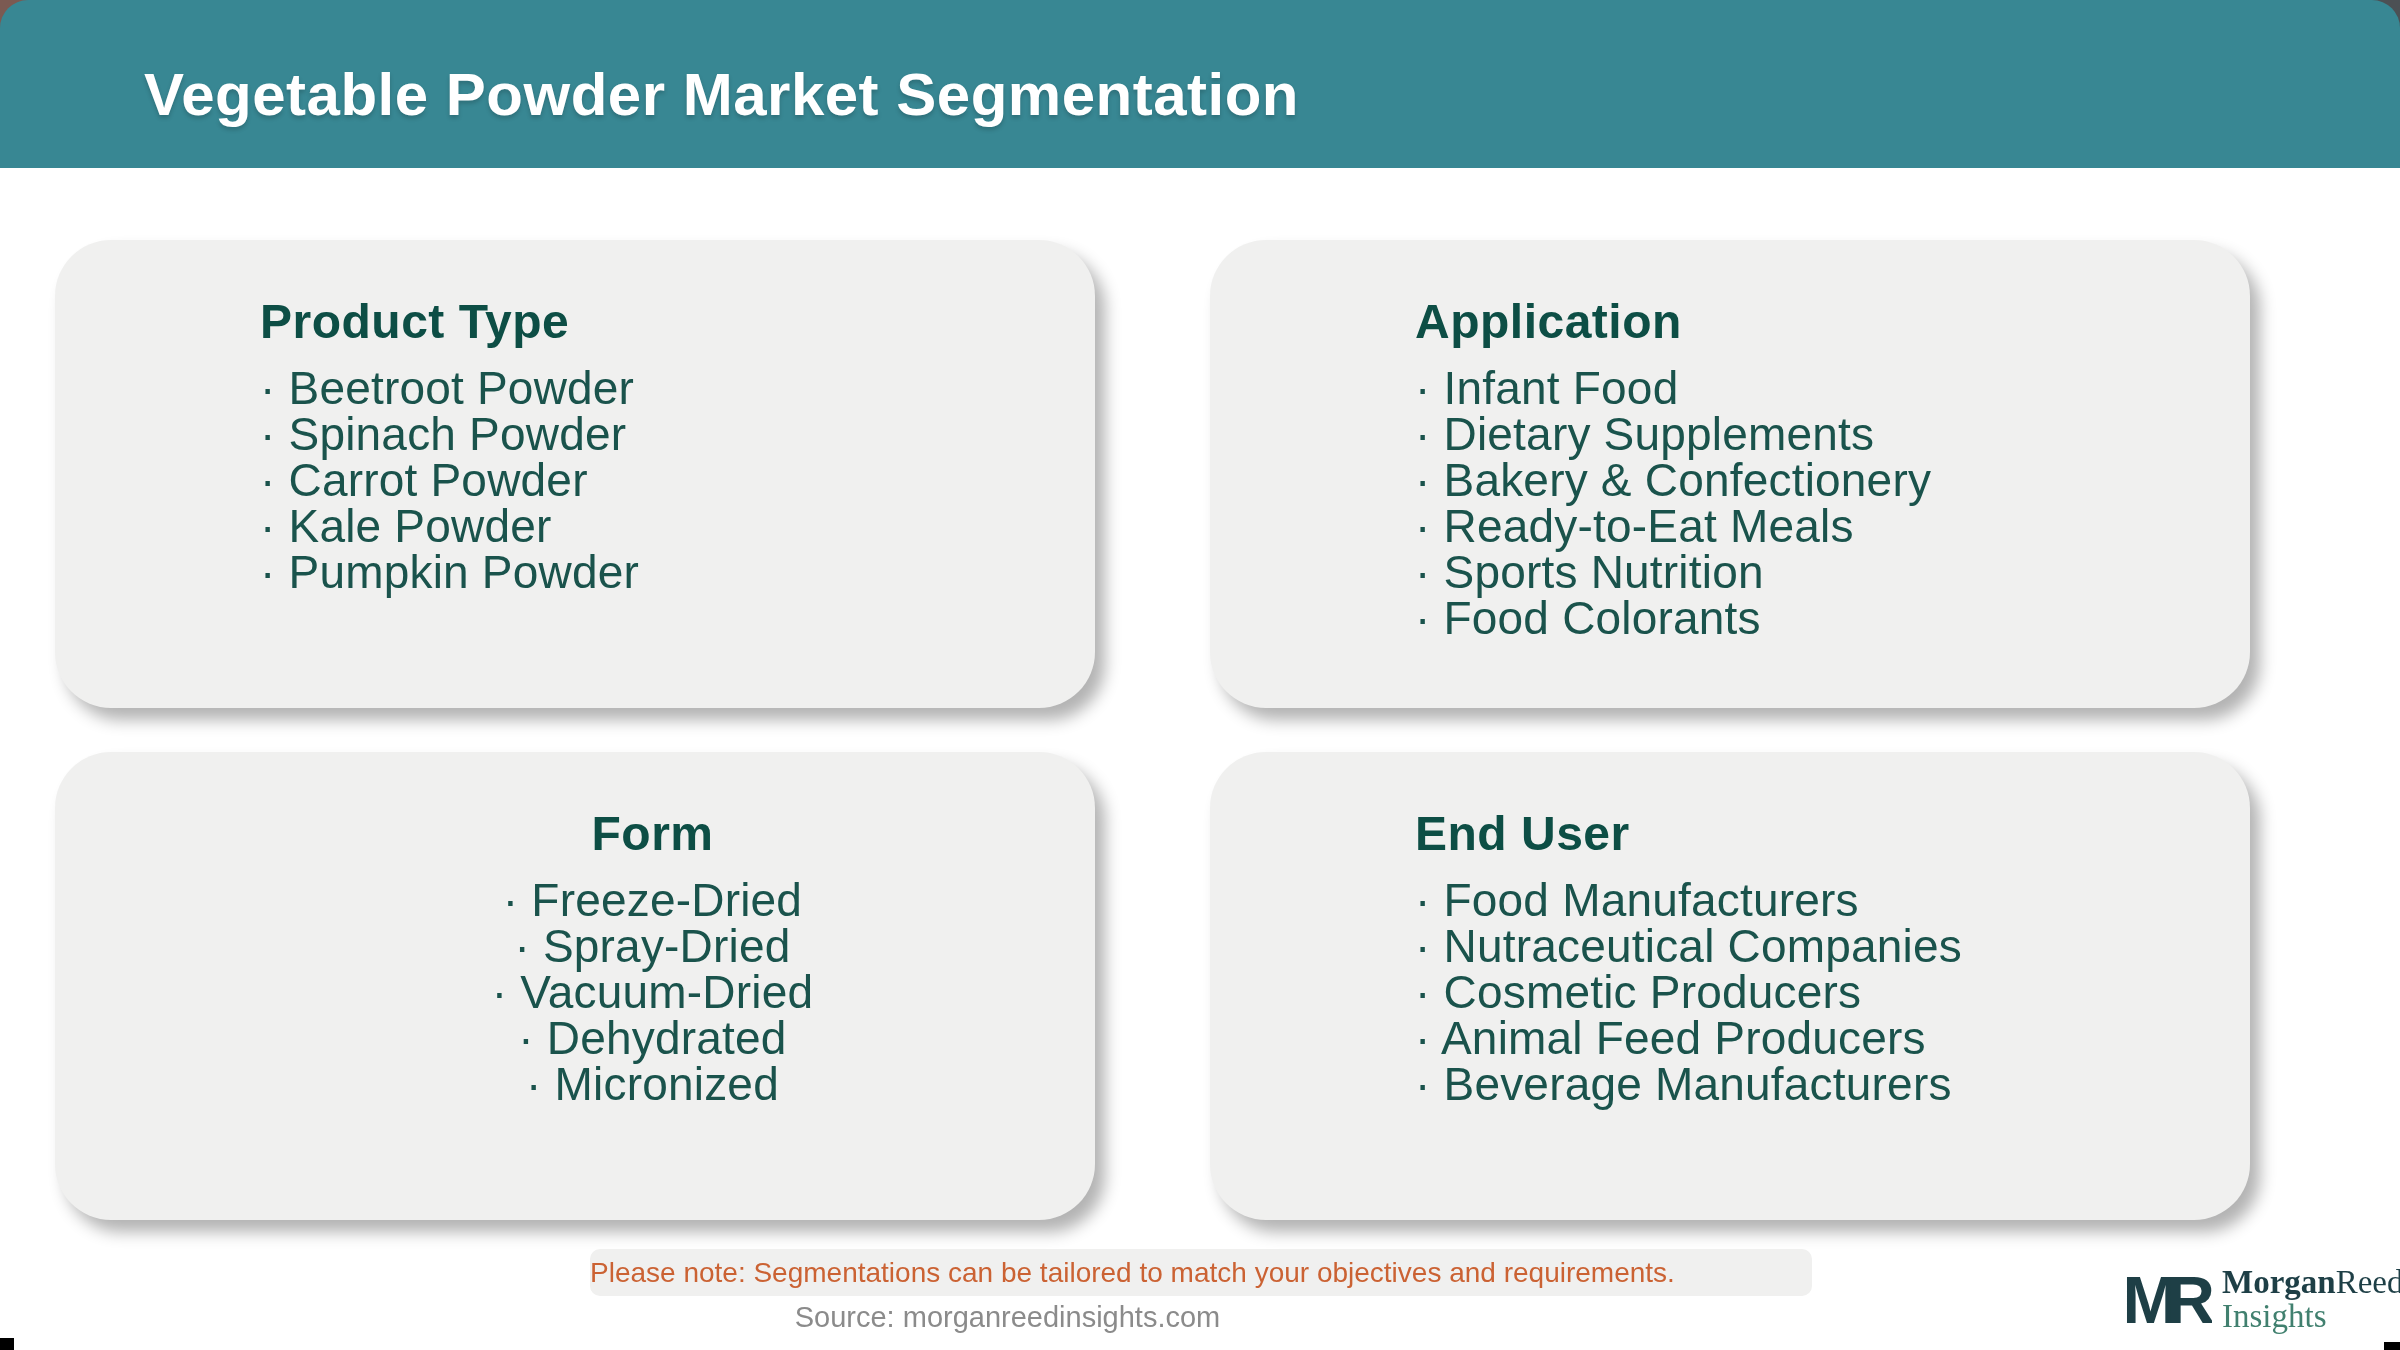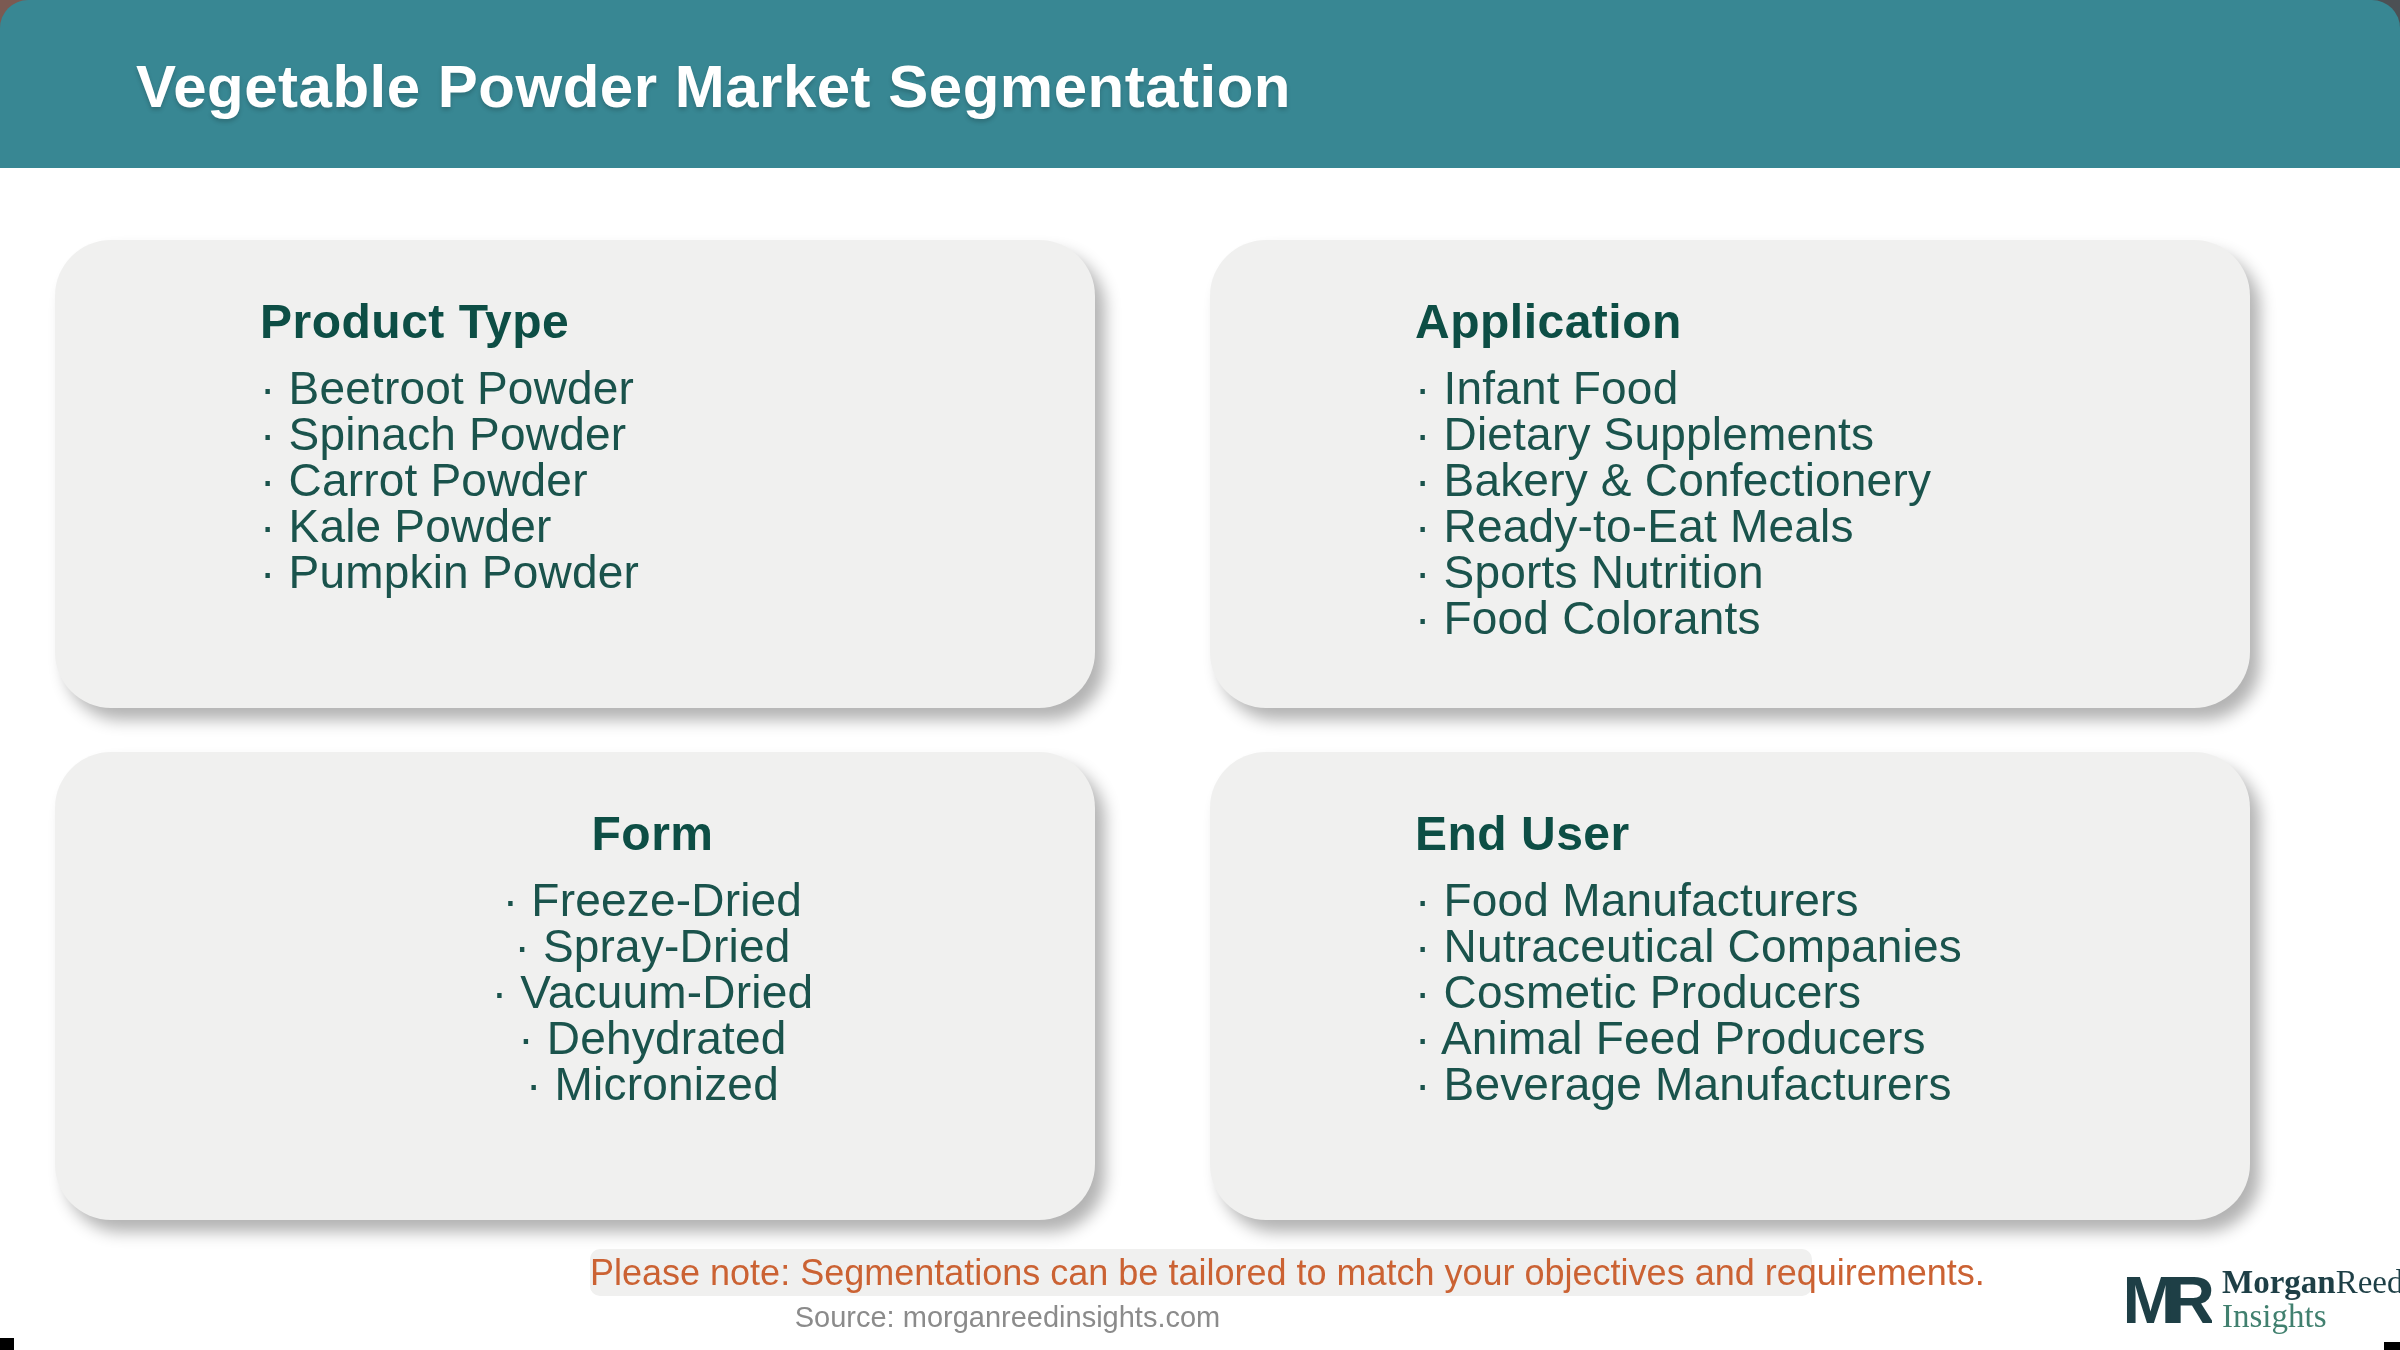--- a/index.html
+++ b/index.html
@@ -14,21 +14,21 @@
   .corner-tl { left: 0; background: #7b5a52; }
   .corner-tr { right: 0; background: #4c5054; }
 
   .header {
     position: absolute; left: 0; top: 0;
     width: 2400px; height: 168px;
     background: var(--accent, #388793);
     border-radius: 28px 28px 0 0;
   }
   .header h1 {
-    margin: 4px; padding-left: 132px;
+    margin: 12px; padding-left: 132px;
     line-height: 166px;
     font-size: 60px; font-weight: bold;
     color: #ffffff; letter-spacing: 0.5px;
     text-shadow: 0 3px 4px rgba(0,0,0,0.18);
     white-space: nowrap;
   }
 
   .card {
     position: absolute;
     width: 1040px; height: 468px;
@@ -53,22 +53,22 @@
     color: var(--body_text, #1a534c);
     letter-spacing: 0.2px;
     white-space: nowrap;
   }
 
   .note {
     position: absolute; left: 590px; top: 1249px;
     width: 1222px; height: 47px;
     background: var(--note_bg, #f0f0ef);
     border-radius: 10px;
-    text-align: right; line-height: 47px;
-    font-size: 36px;
+    text-align: left; line-height: 47px;
+    font-size: 28px;
     color: var(--note_text, #cb6233);
     white-space: nowrap;
   }
   .source {
     position: absolute; left: 0; top: 1301px;
     width: 2015px; text-align: center;
     font-size: 29px;
     color: var(--source_text, #8b8b8b);
   }
 

